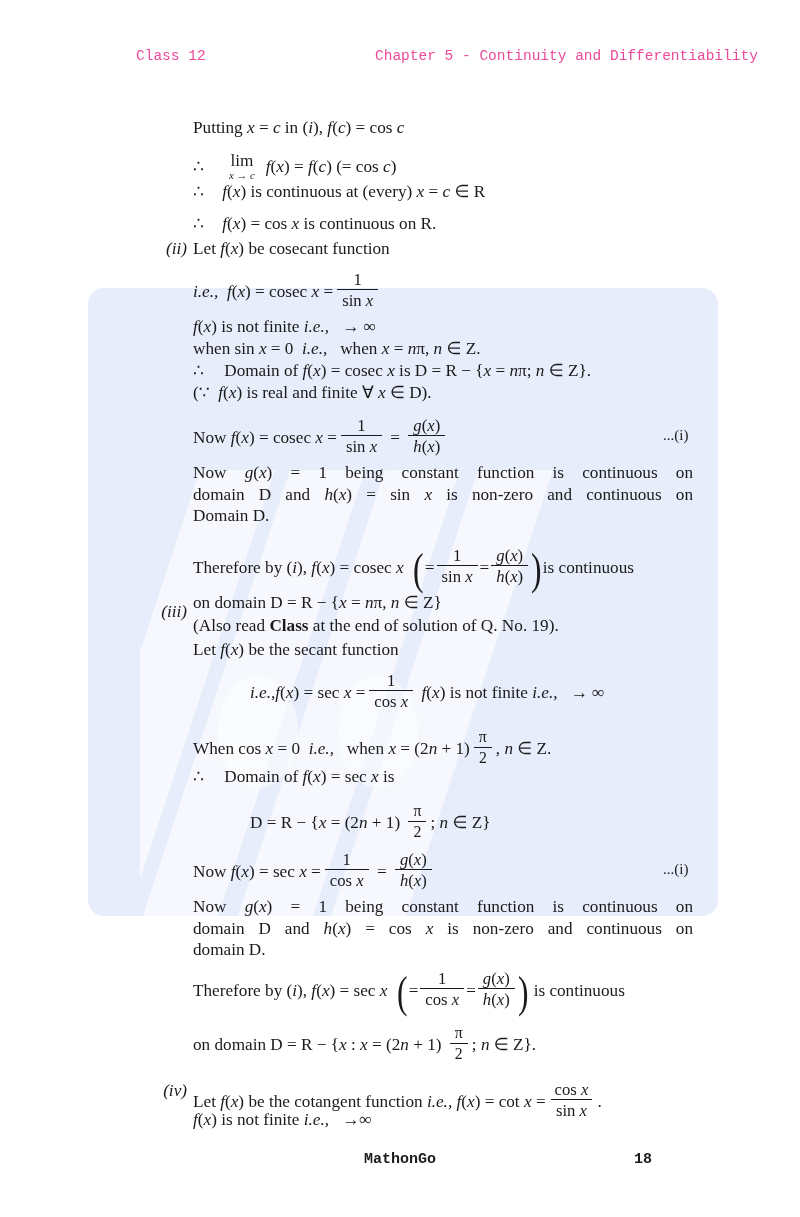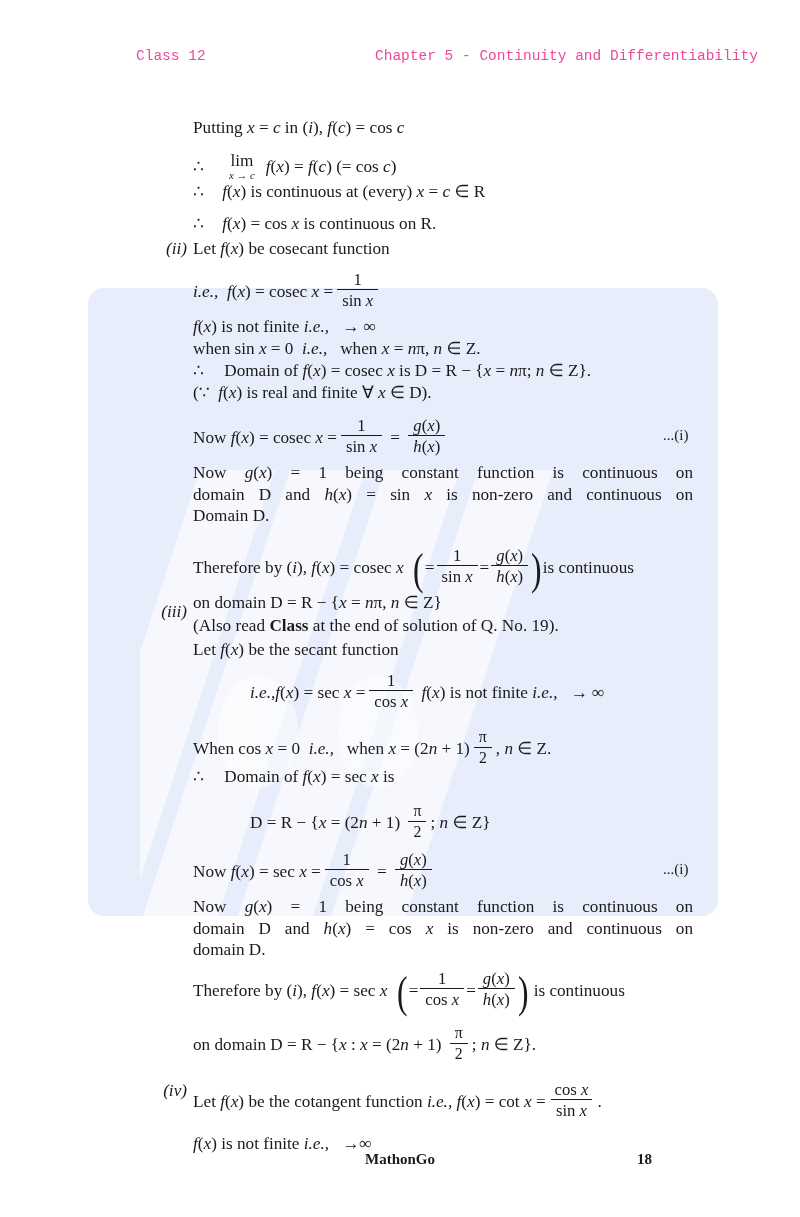--- a/index.html
+++ b/index.html
@@ -60,21 +60,21 @@
   }
   .runhead .left  { position: absolute; left: 136px; top: 0; }
   .runhead .mid   { position: absolute; left: 375px; top: 0; }
 
   .runfoot {
     position: absolute;
     left: 0; right: 0;
     bottom: 42px;
     height: 24px;
     z-index: 5;
-    font-family: Liberation Serif, serif;
+    font-family: Liberation Mono, monospace;
     font-size: 15px;
     color: #1a1a1a;
   }
   .runfoot .center { position: absolute; left: 0; right: 0; text-align: center; font-weight: 700; }
   .runfoot .pageno { position: absolute; right: 148px; top: 0; font-weight: 700; }
 
   
   .content {
     position: absolute;
     left: 0;
@@ -392,21 +392,21 @@
     <div class="ln" style="left:193px; top:1082px;">
       <span class="mrow">
         <span>Let <i>f</i>(<i>x</i>) be the cotangent function <i>i.e.,</i> <i>f</i>(<i>x</i>) = cot <i>x</i> =</span>
         <span class="frac">
           <span class="num">cos <i>x</i></span>
           <span class="den">sin <i>x</i></span>
         </span>
         <span>.</span>
       </span>
     </div>
-    <div class="ln" style="left:193px; top:1111px;margin-top:24px;">
+    <div class="ln" style="left:193px; top:1111px;">
       <i>f</i>(<i>x</i>) is not finite <i>i.e.,</i>&nbsp;&nbsp; →∞
     </div>
 
   </div>
 
   <div class="runfoot">
     <span class="center">MathonGo</span>
     <span class="pageno">18</span>
   </div>
 

